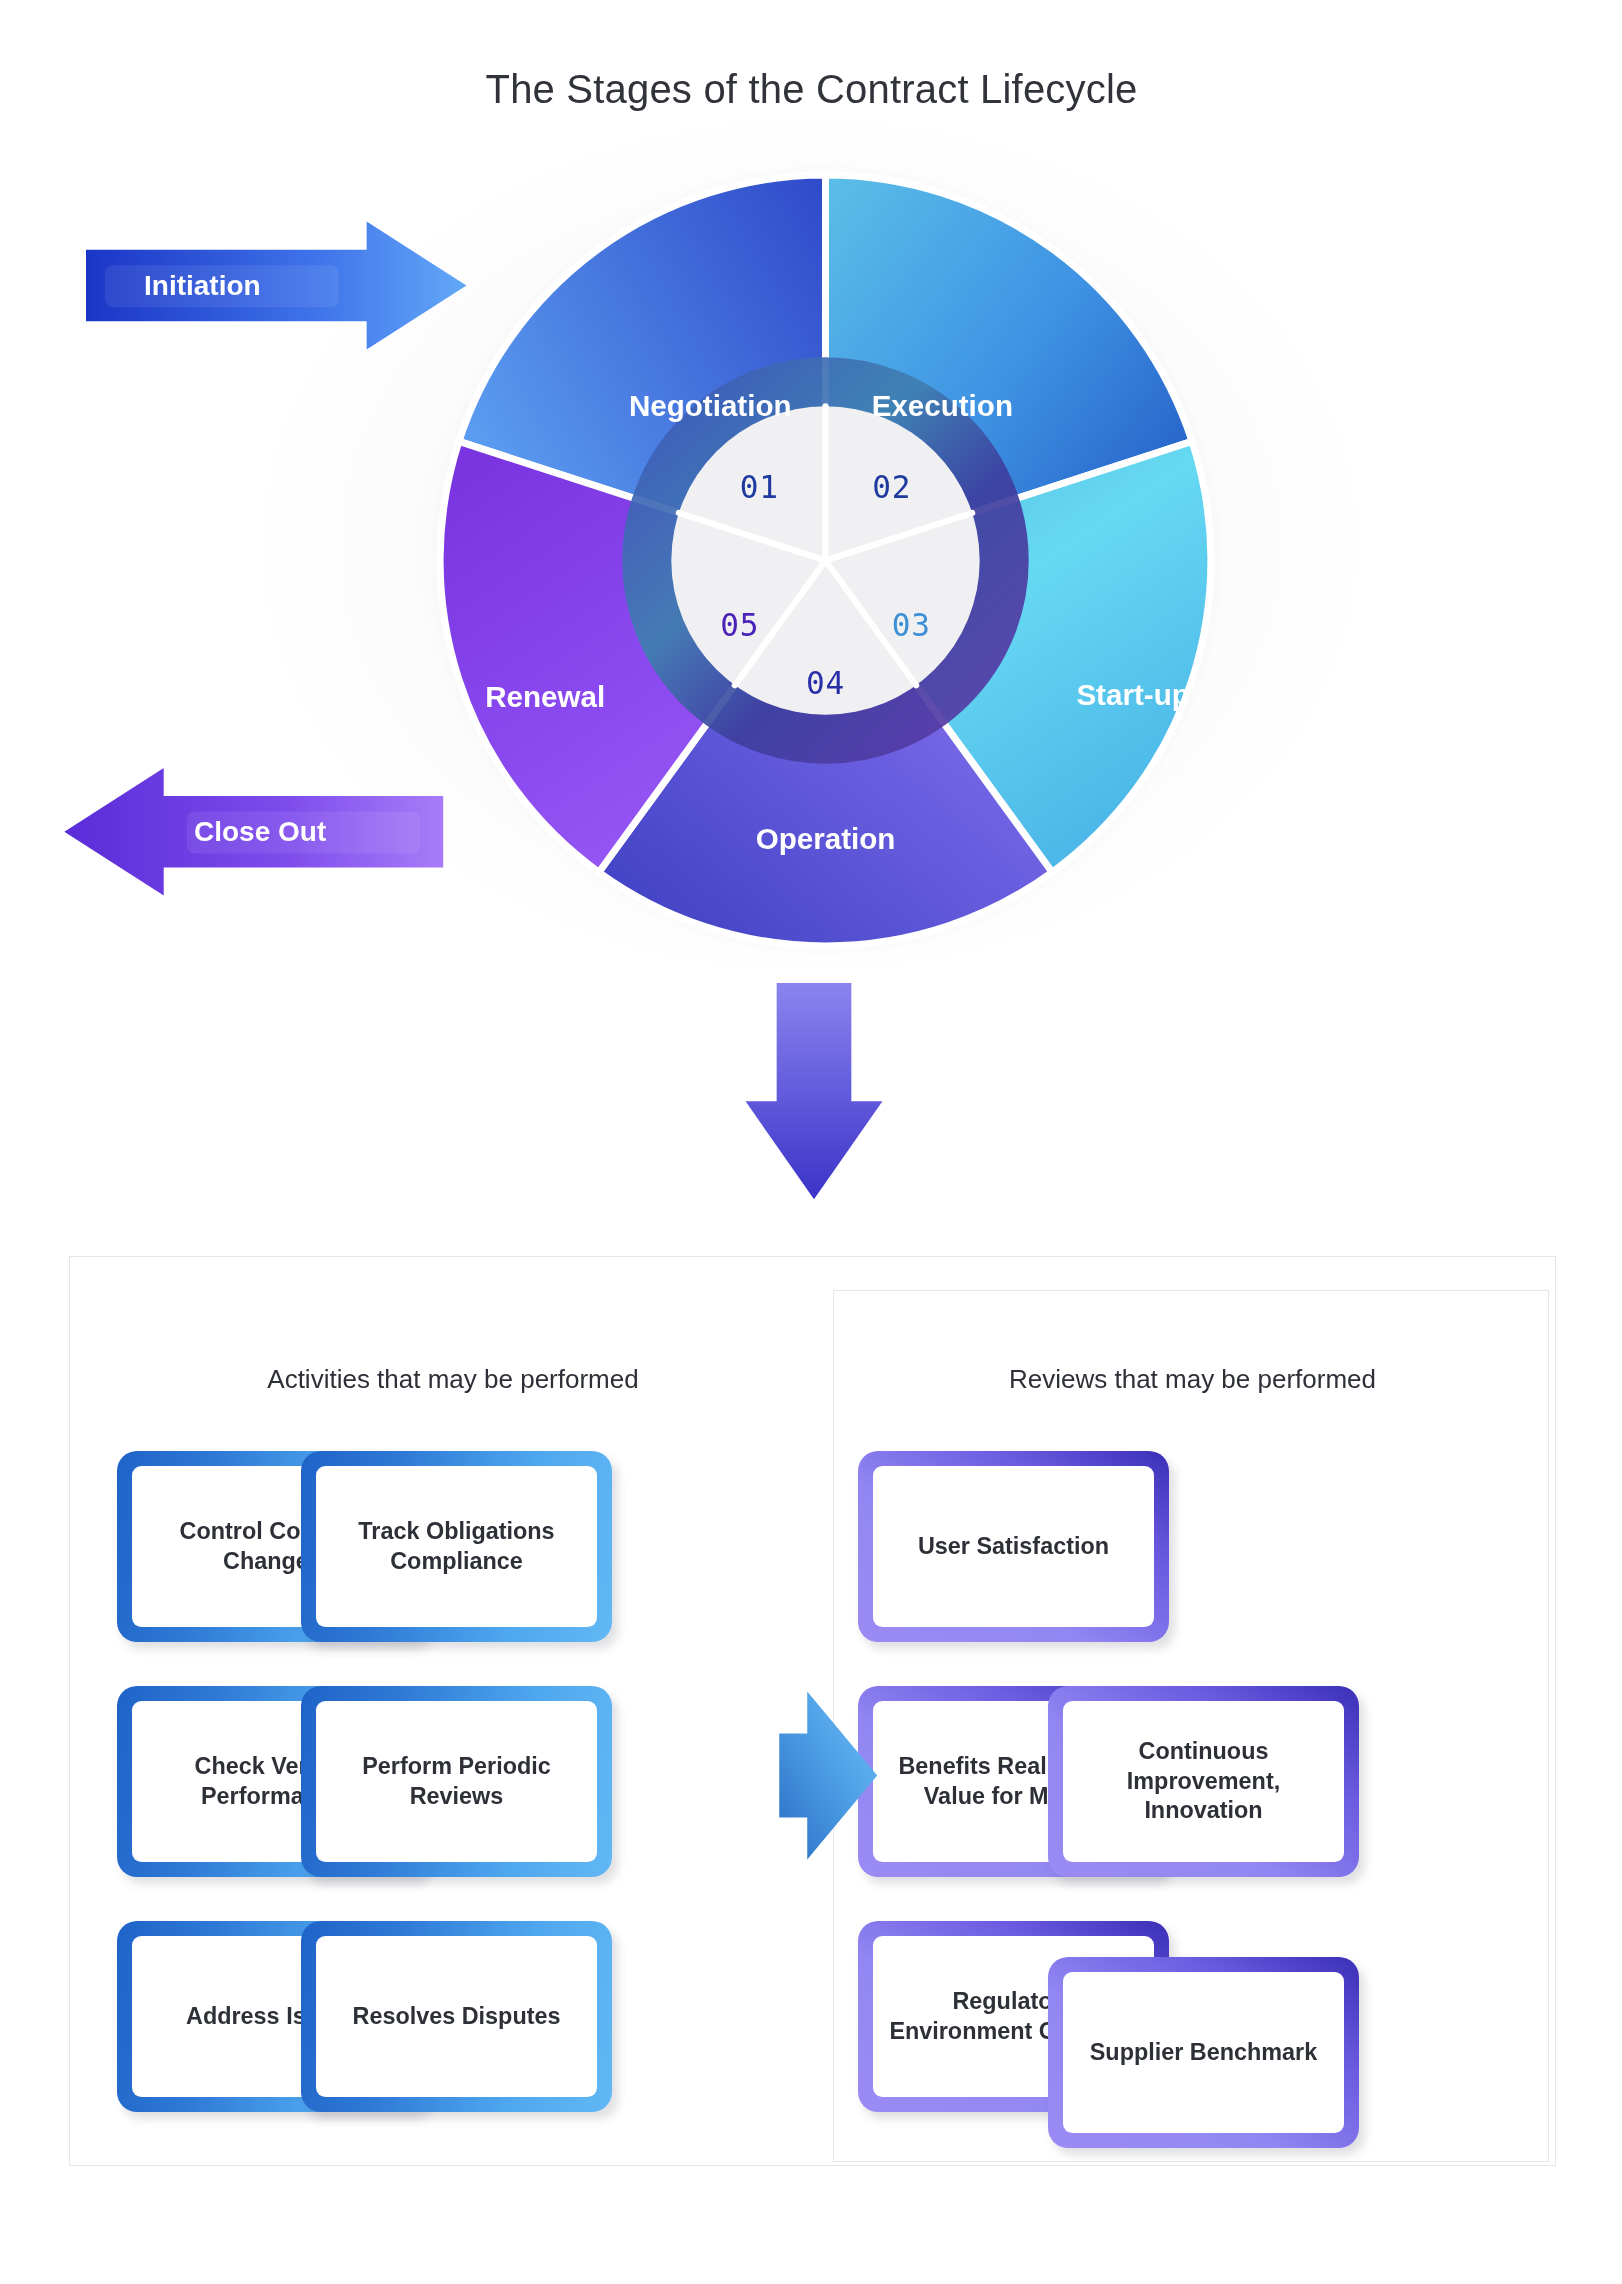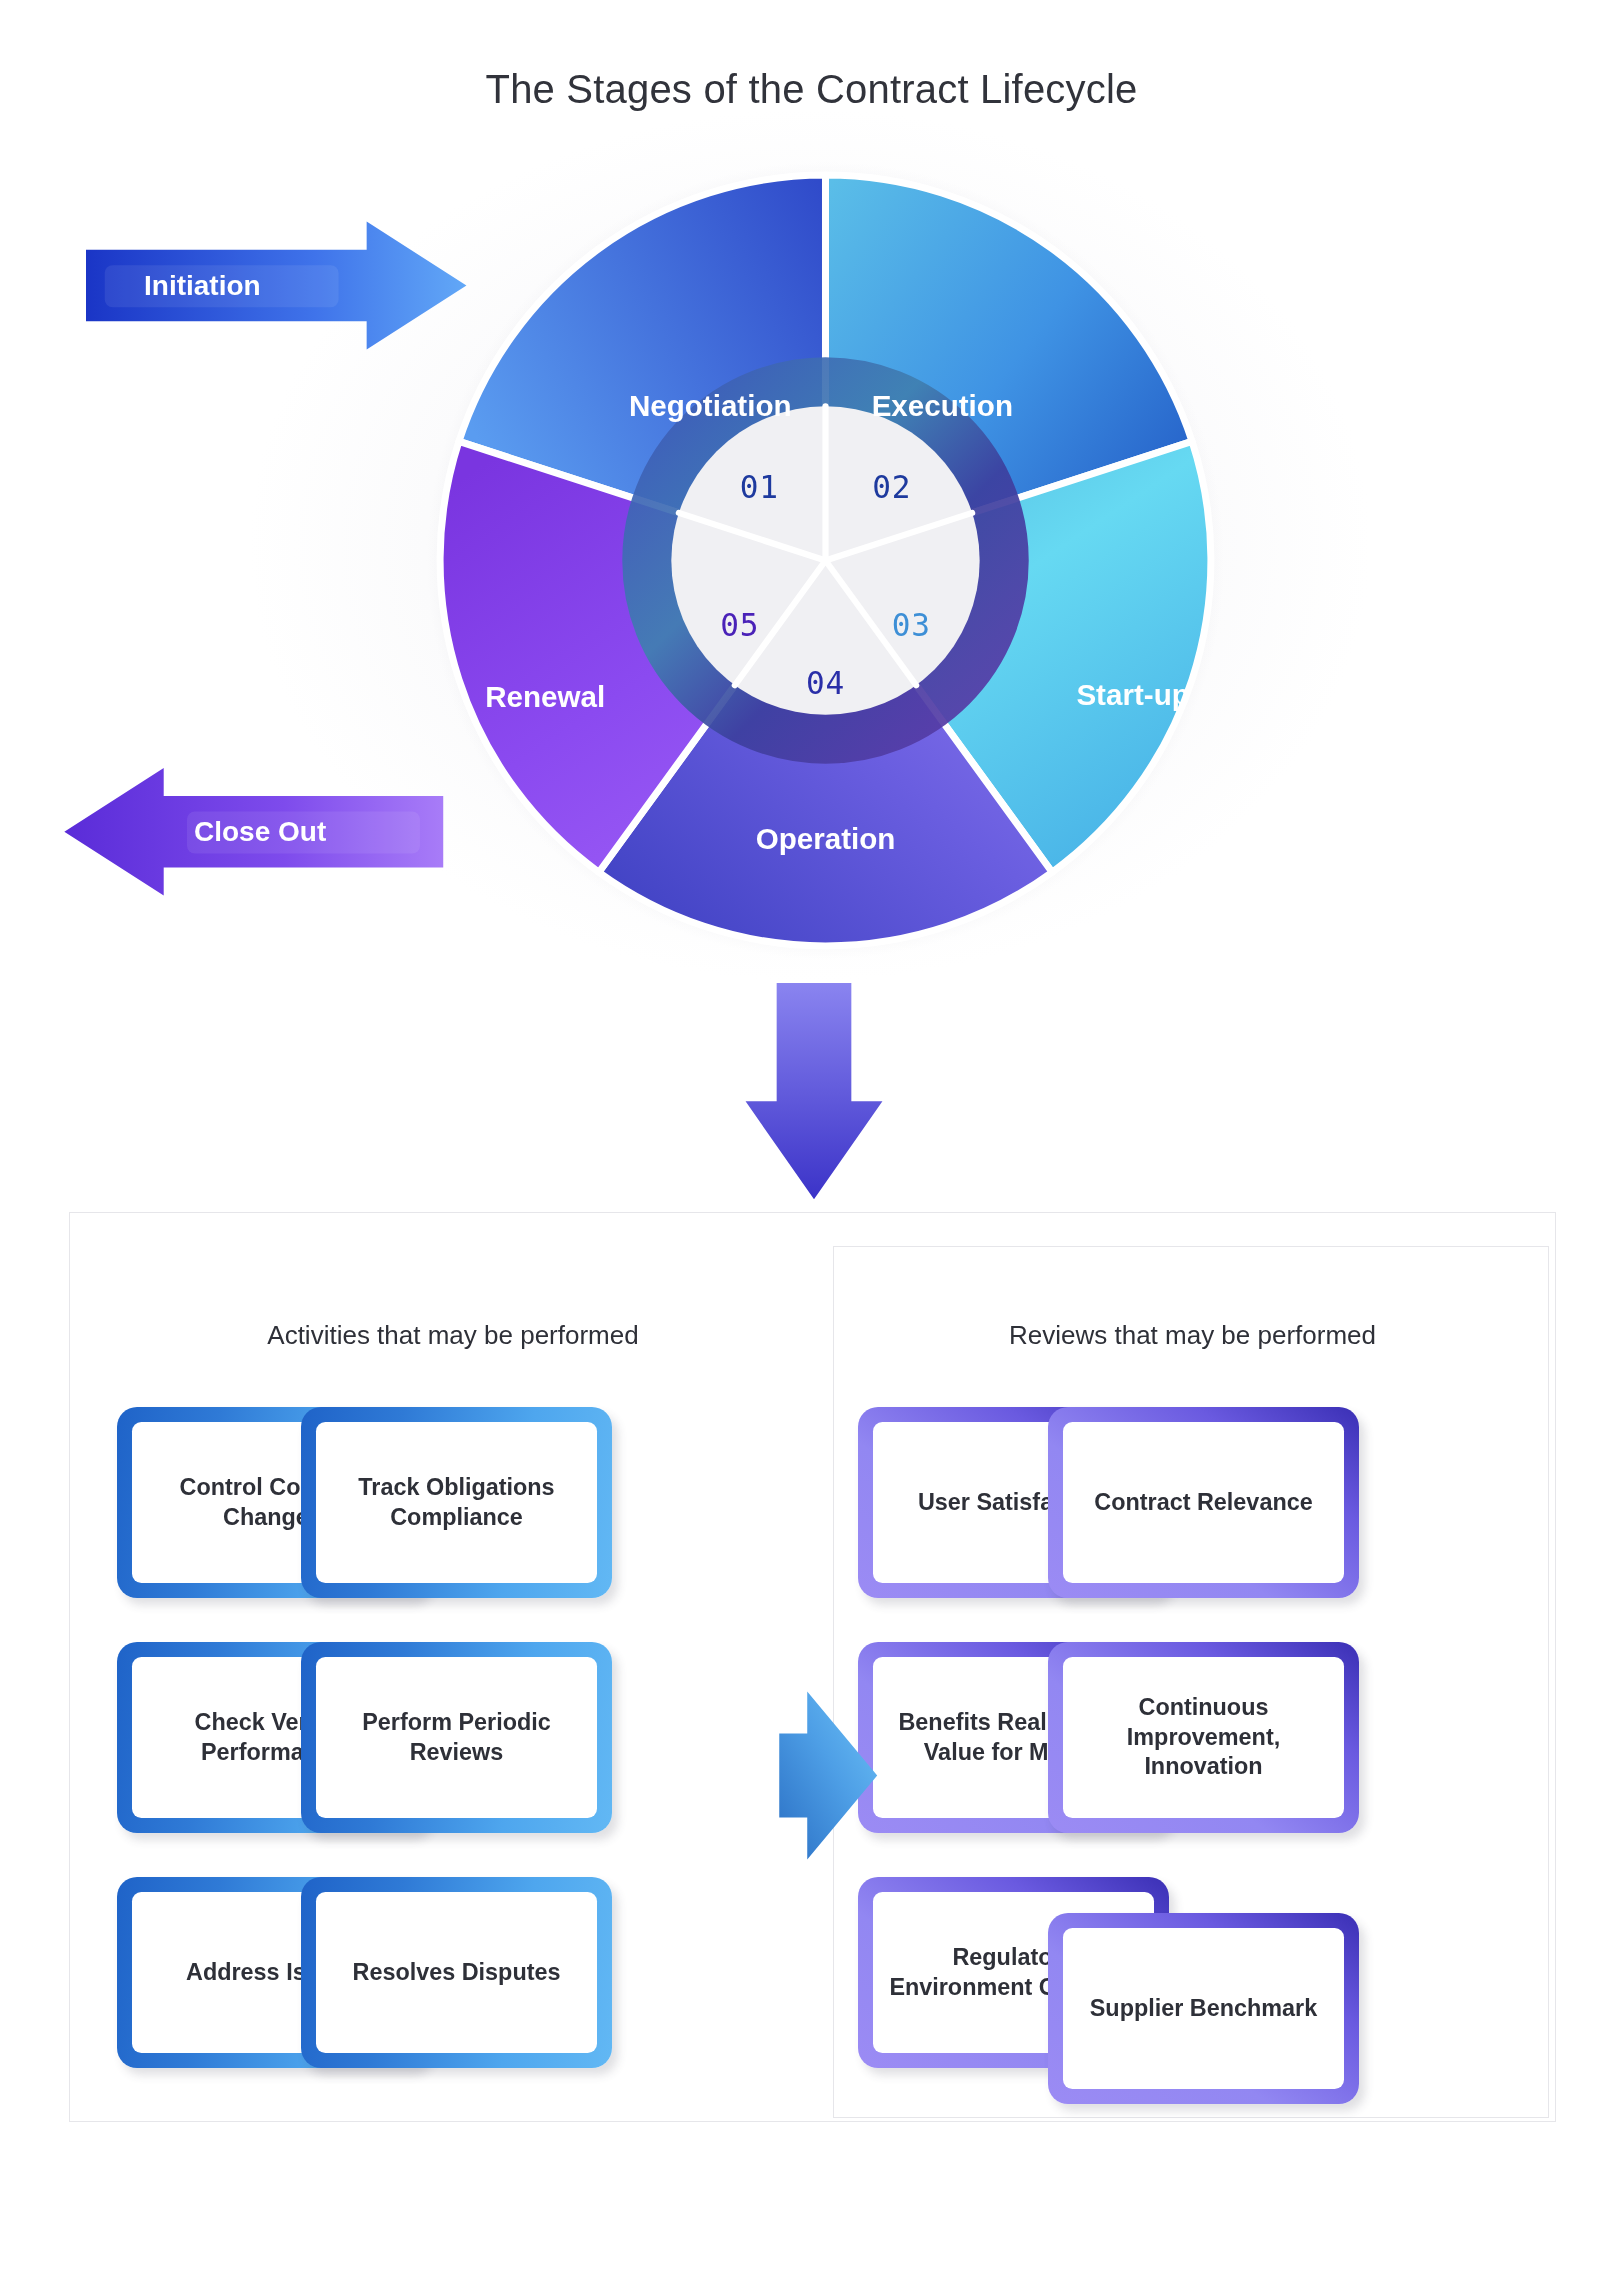--- a/index.html
+++ b/index.html
@@ -71,21 +71,21 @@
   }
   #arrow-initiation .arrow-text { left: 82px; top: 50px; }
   #arrow-closeout  .arrow-text { left: 132px; top: 51px; }
 
   #arrow-down { position: absolute; left: 744px; top: 983px; width: 140px; height: 218px; }
 
   
   #bottom-panel {
     position: absolute;
     left: 69px;
-    top: 1212px;
+    top: 1256px;
     width: 1487px;
     height: 910px;
     border: 1.6px solid #e6e6ea;
     background: #ffffff;
     box-sizing: border-box;
   }
   #reviews-panel {
     position: absolute;
     left: 763px;
     top: 33px;
@@ -294,25 +294,20 @@
     <div class="card-inner">
       <span class="card-label">Resolves Disputes</span>
     </div>
   </div>
 
   <div class="card purple" style="left:788px; top:194px; width:311px; height:191px;">
     <div class="card-inner">
       <span class="card-label">User Satisfaction</span>
     </div>
   </div>
-  <div class="card purple" style="left:978px; top:194px; width:311px; height:191px;">
-    <div class="card-inner">
-      <span class="card-label">Contract Relevance</span>
-    </div>
-  </div>
 
   <div class="card purple" style="left:788px; top:429px; width:311px; height:191px;">
     <div class="card-inner">
       <span class="card-label">Benefits Realisation, Value for Money</span>
     </div>
   </div>
   <div class="card purple" style="left:978px; top:429px; width:311px; height:191px;">
     <div class="card-inner">
       <span class="card-label">Continuous Improvement, Innovation</span>
     </div>

